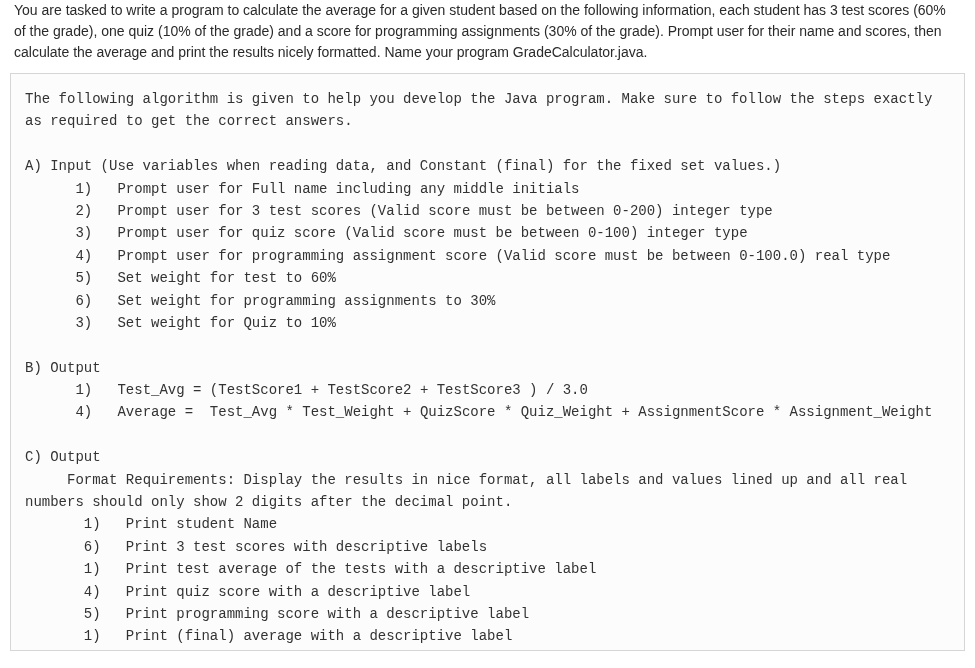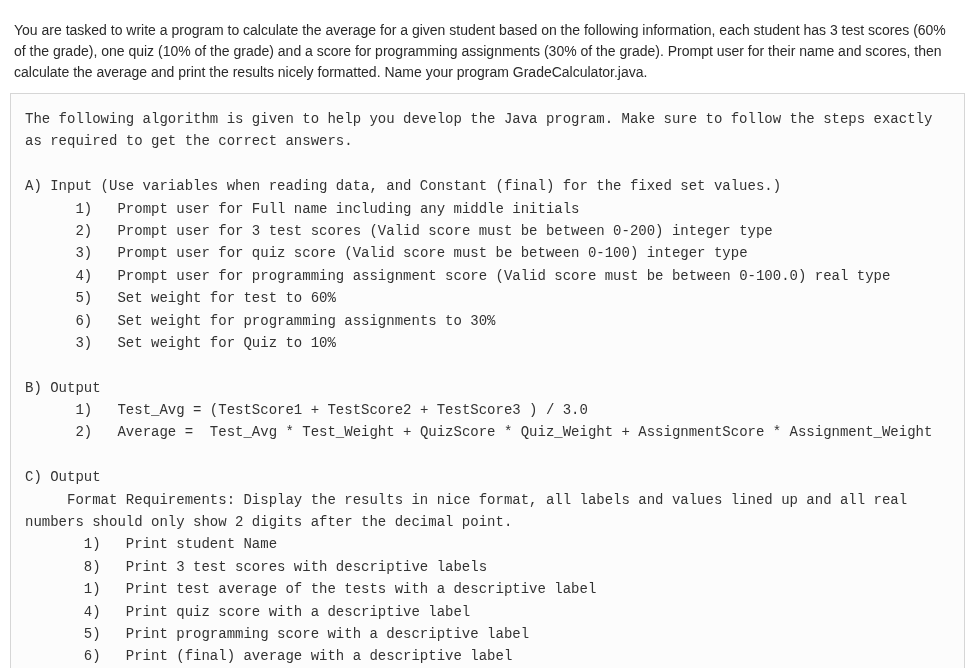--- a/index.html
+++ b/index.html
@@ -9,21 +9,21 @@
   }
   body {
     font-family: Arial, Helvetica, sans-serif;
     background: #ffffff;
     width: 975px;
     height: 668px;
     overflow: hidden;
     color: #333333;
   }
   .problem-intro {
-    padding: 20px 14px 10px 14px;
+    padding: 0 14px 10px 14px;
     font-size: 14px;
     line-height: 1.5;
     color: #2a2a2a;
   }
   .algo-box {
     margin: 0 10px;
     border: 1px solid #d6d6d6;
     background: #fcfcfc;
     padding: 14px 14px 0 14px;
     font-family: "Courier New", Courier, monospace;
@@ -48,23 +48,23 @@
 <span>      1)   Prompt user for Full name including any middle initials</span>
 <span>      2)   Prompt user for 3 test scores (Valid score must be between 0-200) integer type</span>
 <span>      3)   Prompt user for quiz score (Valid score must be between 0-100) integer type</span>
 <span>      4)   Prompt user for programming assignment score (Valid score must be between 0-100.0) real type</span>
 <span>      5)   Set weight for test to 60%</span>
 <span>      6)   Set weight for programming assignments to 30%</span>
 <span>      3)   Set weight for Quiz to 10%</span>
 
 <span>B) Output</span>
 <span>      1)   Test_Avg = (TestScore1 + TestScore2 + TestScore3 ) / 3.0</span>
-<span>      2)   Average =  Test_Avg * Test_Weight + QuizScore * Quiz_Weight + AssignmentScore * Assignment_Weight</span>
+<span>      4)   Average =  Test_Avg * Test_Weight + QuizScore * Quiz_Weight + AssignmentScore * Assignment_Weight</span>
 
 <span>C) Output</span>
 <span>     Format Requirements: Display the results in nice format, all labels and values lined up and all real numbers should only show 2 digits after the decimal point.</span>
 <span>       1)   Print student Name</span>
-<span>       8)   Print 3 test scores with descriptive labels</span>
+<span>       6)   Print 3 test scores with descriptive labels</span>
 <span>       1)   Print test average of the tests with a descriptive label</span>
 <span>       4)   Print quiz score with a descriptive label</span>
 <span>       5)   Print programming score with a descriptive label</span>
-<span>       6)   Print (final) average with a descriptive label</span>
+<span>       1)   Print (final) average with a descriptive label</span>
 </div>
 
 </body></html>

